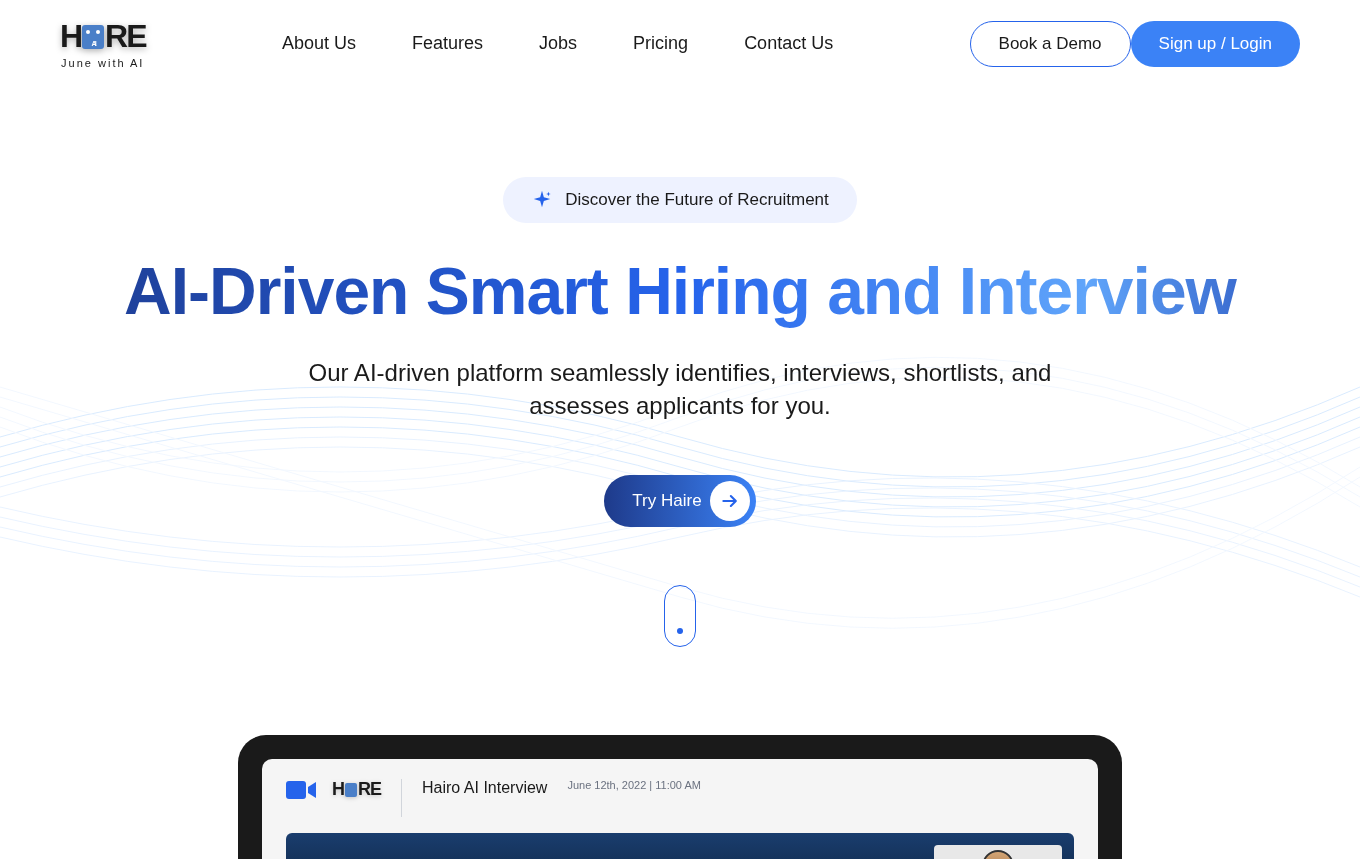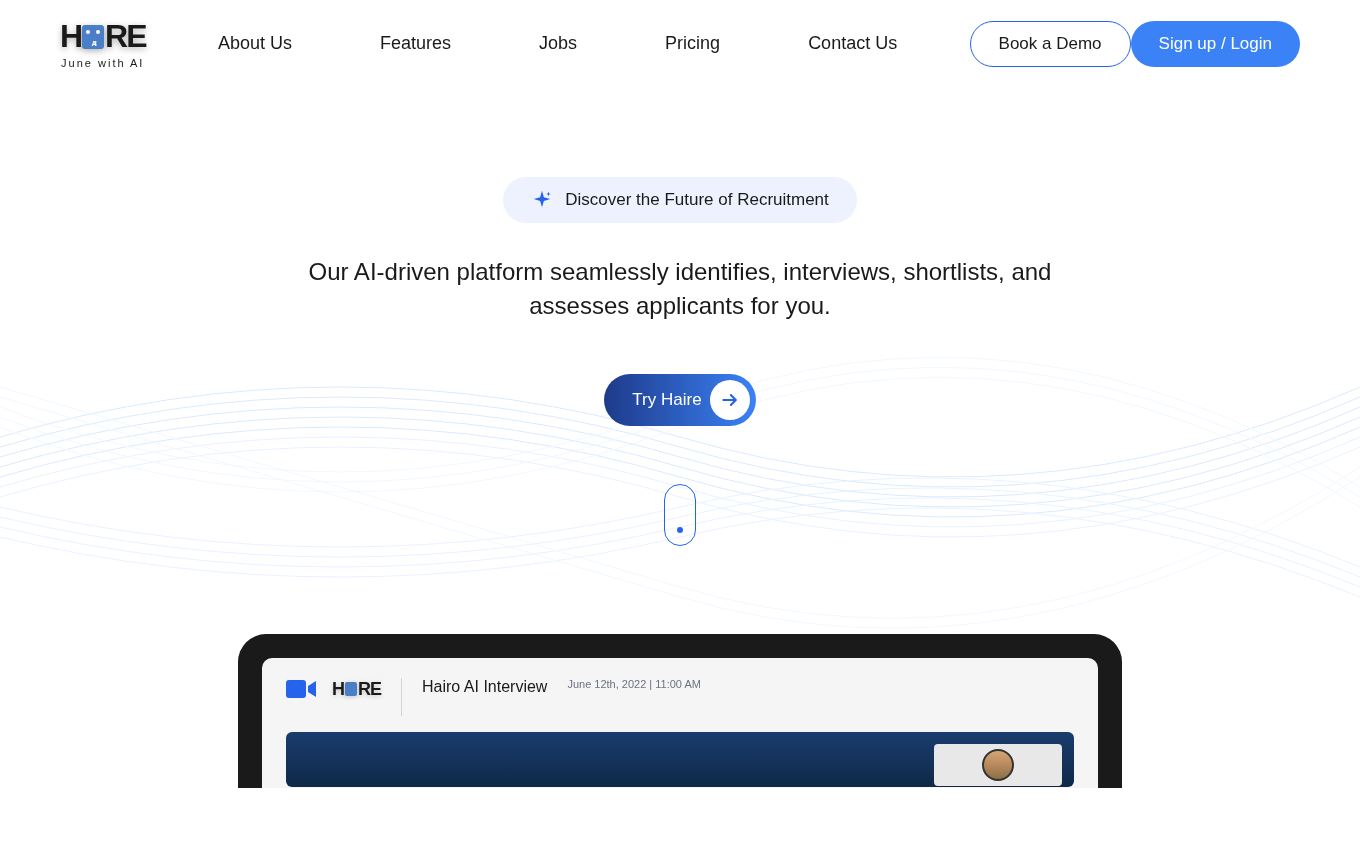--- a/index.html
+++ b/index.html
@@ -86,21 +86,21 @@
     
     .logo-sub {
       font-size: 11px;
       color: #1a1a1a;
       letter-spacing: 2px;
       font-weight: 500;
     }
     
     .nav {
       display: flex;
-      gap: 88px;
+      gap: 56px;
     }
     
     .nav-link {
       font-size: 18px;
       color: #1a1a1a;
       text-decoration: none;
       font-weight: 400;
       cursor: pointer;
     }
     
@@ -406,20 +406,21 @@
 
   <div class="hero-content">
     <div class="badge">
       <svg class="sparkle-icon" viewBox="0 0 24 24" fill="#2563eb">
         <path d="M12 2 L14 9 L21 11 L14 13 L12 20 L10 13 L3 11 L10 9 Z"></path>
         <path d="M19 3 L19.7 5 L21.5 5.5 L19.7 6 L19 8 L18.3 6 L16.5 5.5 L18.3 5 Z"></path>
       </svg>
       <span class="badge-text">Discover the Future of Recruitment</span>
     </div>
     
+    <h1 class="hero-title">AI-Driven Smart Hiring and Interview</h1>
     
     <p class="hero-subtitle">Our AI-driven platform seamlessly identifies, interviews, shortlists, and assesses applicants for you.</p>
     
     <button class="cta-btn">
       <span>Try Haire</span>
       <span class="cta-btn-circle">
         <svg class="arrow-icon" viewBox="0 0 24 24" fill="none" stroke="#2563eb" stroke-width="2.5" stroke-linecap="round" stroke-linejoin="round">
           <line x1="4" y1="12" x2="18" y2="12"></line>
           <polyline points="13 6 19 12 13 18"></polyline>
         </svg>

